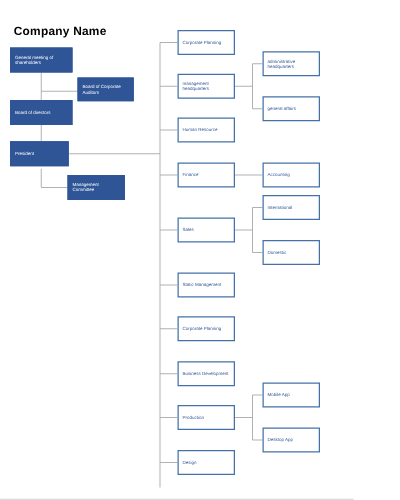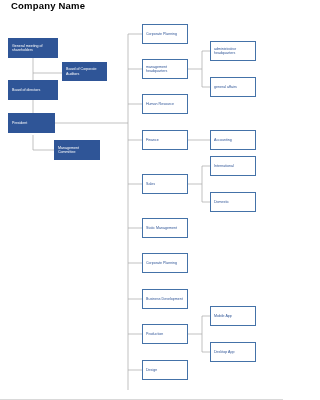--- a/index.html
+++ b/index.html
@@ -20,21 +20,21 @@
   #canvas {
     position: absolute;
     left: 0;
     top: 0;
     width: 283px;
     height: 400px;
   }
   .title {
     position: absolute;
     left: 11px;
-    top: 0;
+    top: 20px;
     font-size: 9.5px;
     font-weight: bold;
     color: #000000;
     letter-spacing: 0.2px;
     white-space: nowrap;
   }
   .node {
     position: absolute;
     box-sizing: border-box;
     display: flex;

